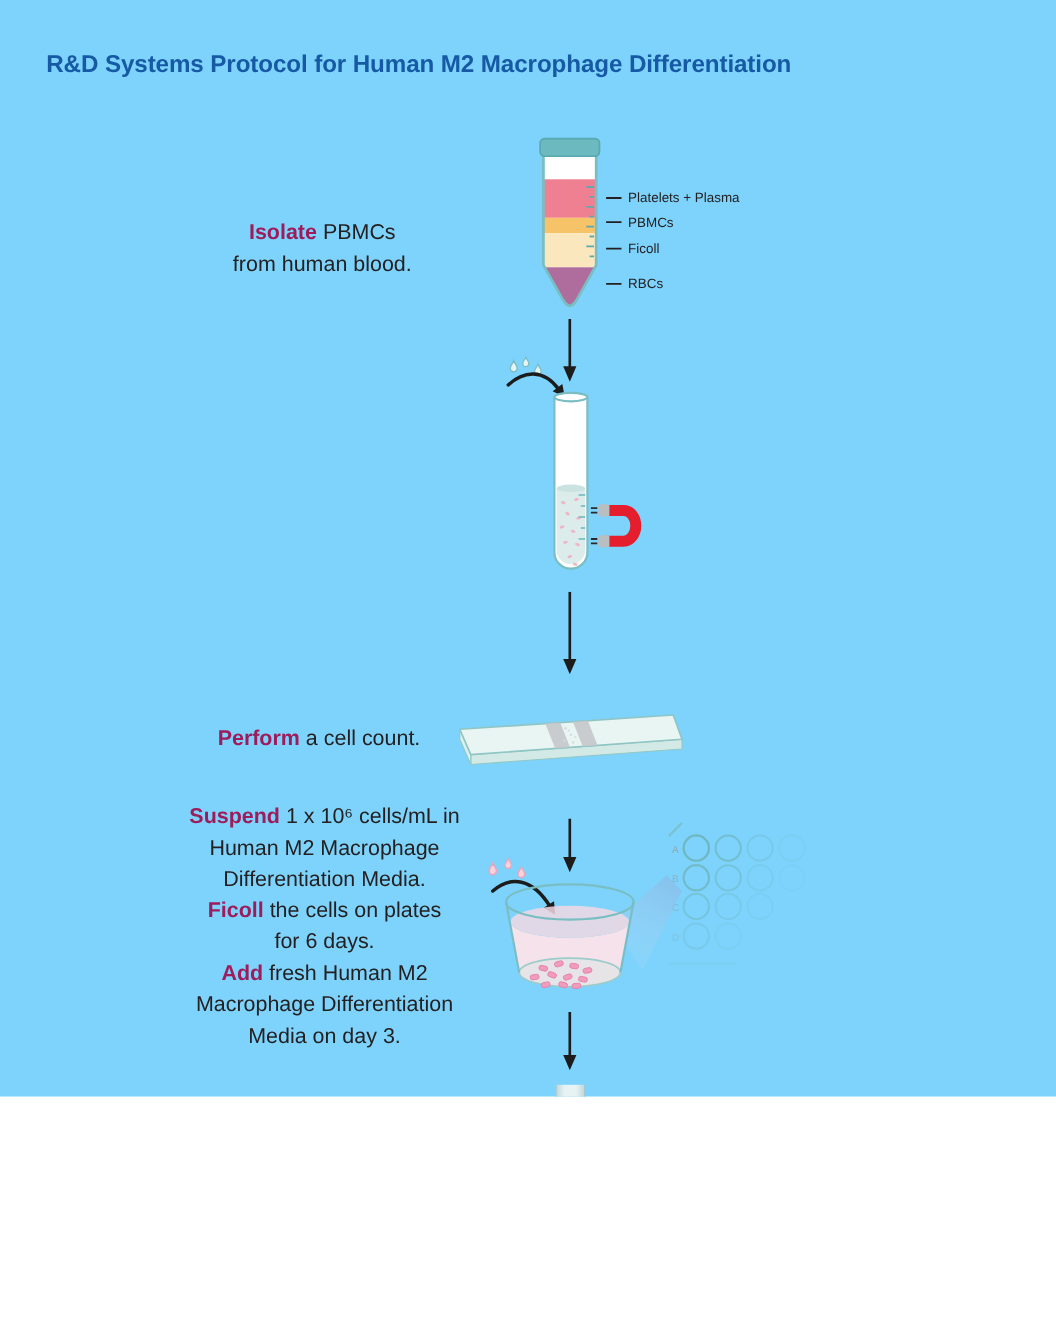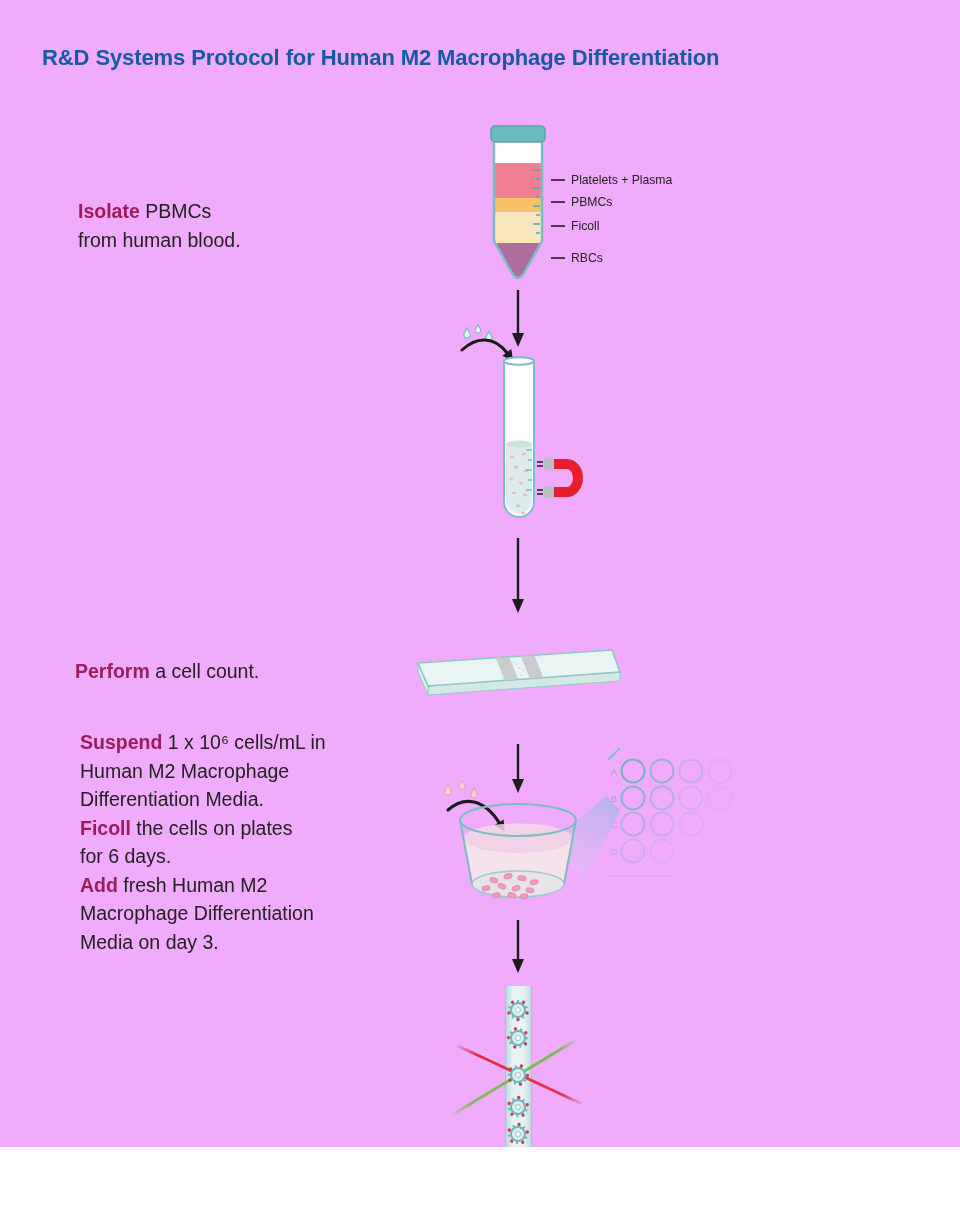--- a/index.html
+++ b/index.html
@@ -1,21 +1,21 @@
 <!DOCTYPE html>
 <html><head>
 <meta charset="utf-8">
 <style>
   html,body{margin:0;padding:0;background:#fff;}
-  .page{position:relative;width:960px;height:1147px;background:#f0abfc;overflow:hidden;
+  .page{position:relative;width:960px;height:997px;background:#7dd3fc;overflow:hidden;
         font-family:"Liberation Sans","DejaVu Sans",sans-serif;color:#242021;}
   .title{position:absolute;left:42px;top:28px;width:820px;color:#1659A4;
          font-size:22px;font-weight:bold;line-height:30px;letter-spacing:-0.1px;}
   .title span{display:block;}
-  .step{position:absolute;white-space:pre-line;font-size:19.5px;line-height:28.5px;color:#242021;width:430px;}
+  .step{position:absolute;white-space:pre-line;font-size:19.5px;line-height:28.5px;color:#242021;width:430px;text-align:center;}
   .kw{color:#9D1C5B;font-weight:bold;}
   .s1{left:78px;top:197px;}
   .s2{left:78px;top:402px;}
   .s3{left:75px;top:657px;}
   .s4{left:80px;top:728px;}
   .s5{left:78px;top:996px;}
   .copyright{position:absolute;right:20px;top:1189px;color:#2C4270;font-size:15.5px;letter-spacing:-0.3px;}
   .abs{position:absolute;}
   svg text{font-family:"Liberation Sans","DejaVu Sans",sans-serif;}
 </style>

